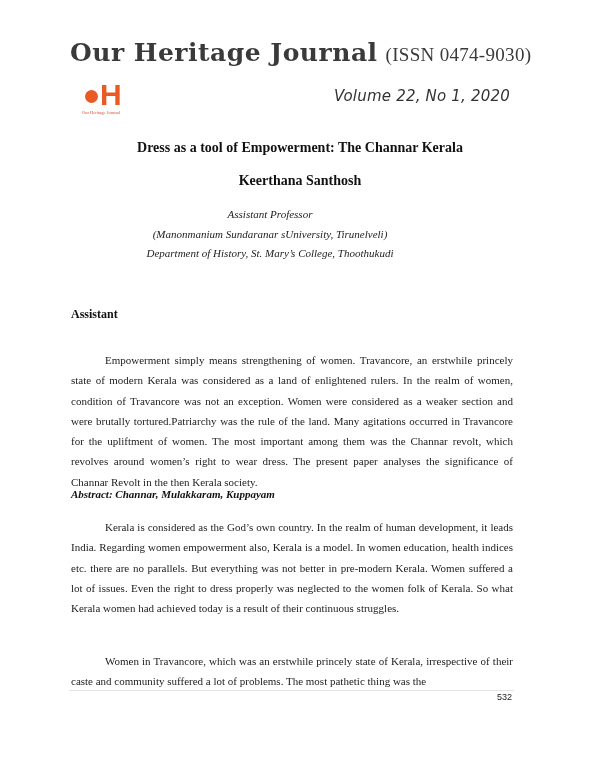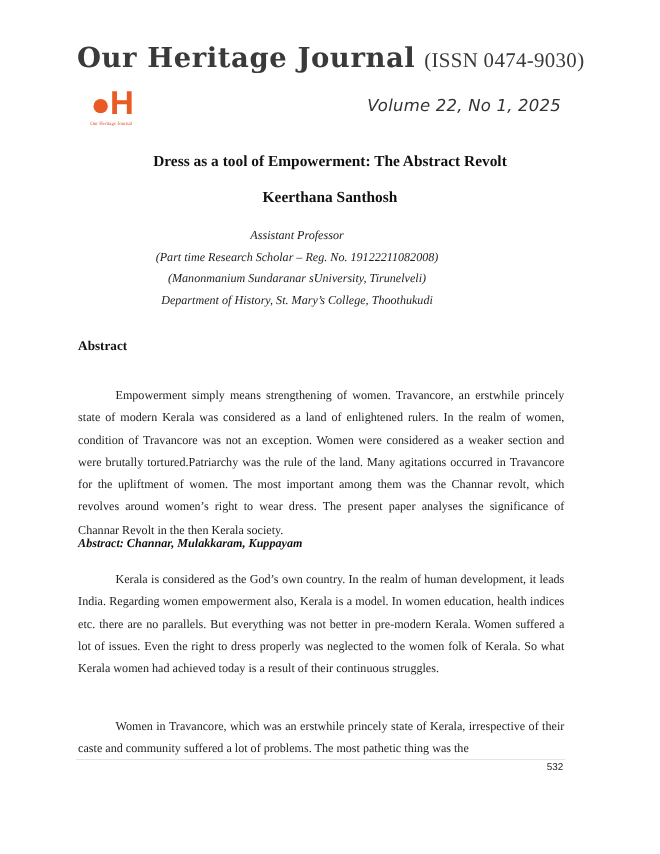--- a/index.html
+++ b/index.html
@@ -30,34 +30,33 @@
 
 <div>
   <div class="journal-title">
     <span class="name">Our Heritage Journal</span><span class="issn">(ISSN 0474-9030)</span>
   </div>
   <div class="logo">
     <span class="dot"></span>
     <span class="h">H</span>
     <span class="tag">Our Heritage Journal</span>
   </div>
-  <div class="volume">Volume 22, No 1, 2025</div>
+  <div class="volume">Volume 22, No 1, 2020</div>
 </div>
 
-<div class="paper-title">Dress as a tool of Empowerment: The Abstract Revolt</div>
+<div class="paper-title">Dress as a tool of Empowerment: The Channar Kerala</div>
 <div class="author">Keerthana Santhosh</div>
 
 <div class="affil">
   <div>Assistant Professor</div>
-  <div>(Part time Research Scholar – Reg. No. 19122211082008)</div>
   <div>(Manonmanium Sundaranar sUniversity, Tirunelveli)</div>
   <div>Department of History, St. Mary’s College, Thoothukudi</div>
 </div>
 
-<div class="abstract-head">Abstract</div>
+<div class="abstract-head">Assistant</div>
 <div class="para abstract-body"><span class="indent"></span><span>Empowerment simply means strengthening of women. Travancore, an erstwhile princely state of modern Kerala was considered as a land of enlightened rulers. In the realm of women, condition of Travancore was not an exception. Women were considered as a weaker section and were brutally tortured.Patriarchy was the rule of the land. Many agitations occurred in Travancore for the upliftment of women. The most important among them was the Channar revolt, which revolves around women’s right to wear dress. The present paper analyses the significance of Channar Revolt in the then Kerala society.</span></div>
 
 <div class="keywords">Abstract: Channar, Mulakkaram, Kuppayam</div>
 
 <div class="para body-p1"><span class="indent"></span><span>Kerala is considered as the God’s own country. In the realm of human development, it leads India. Regarding women empowerment also, Kerala is a model. In women education, health indices etc. there are no parallels. But everything was not better in pre-modern Kerala. Women suffered a lot of issues. Even the right to dress properly was neglected to the women folk of Kerala. So what Kerala women had achieved today is a result of their continuous struggles.</span></div>
 <div class="para body-p2"><span class="indent"></span><span>Women in Travancore, which was an erstwhile princely state of Kerala, irrespective of their caste and community suffered a lot of problems. The most pathetic thing was the</span></div>
 
 <div class="footer-line"></div>
 <div class="page-num">532</div>
 

